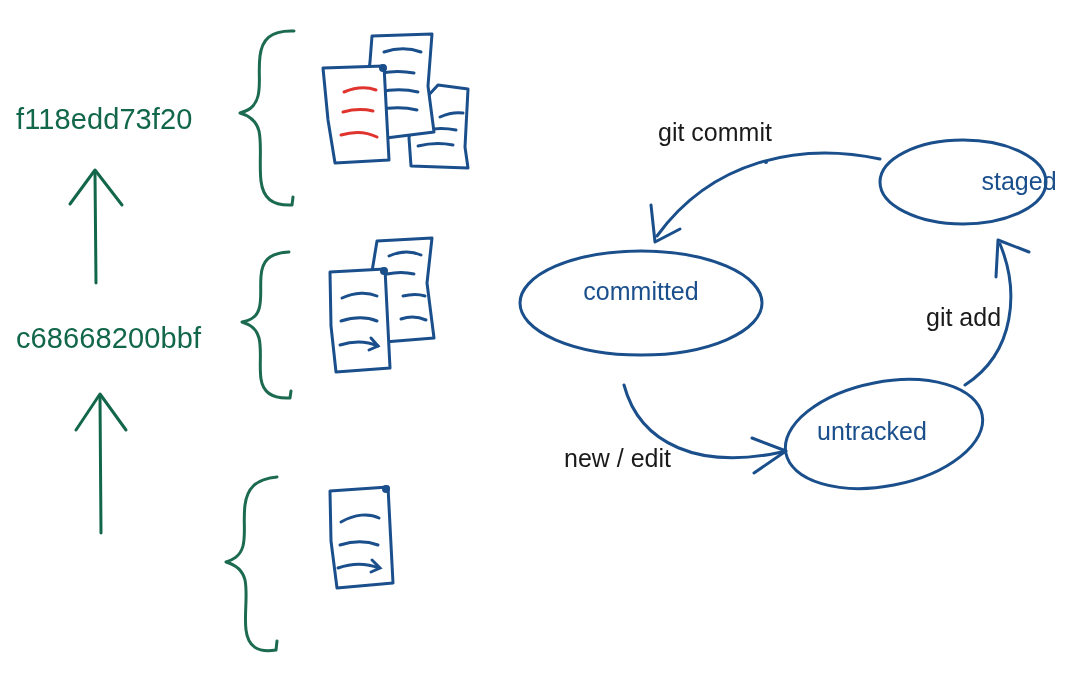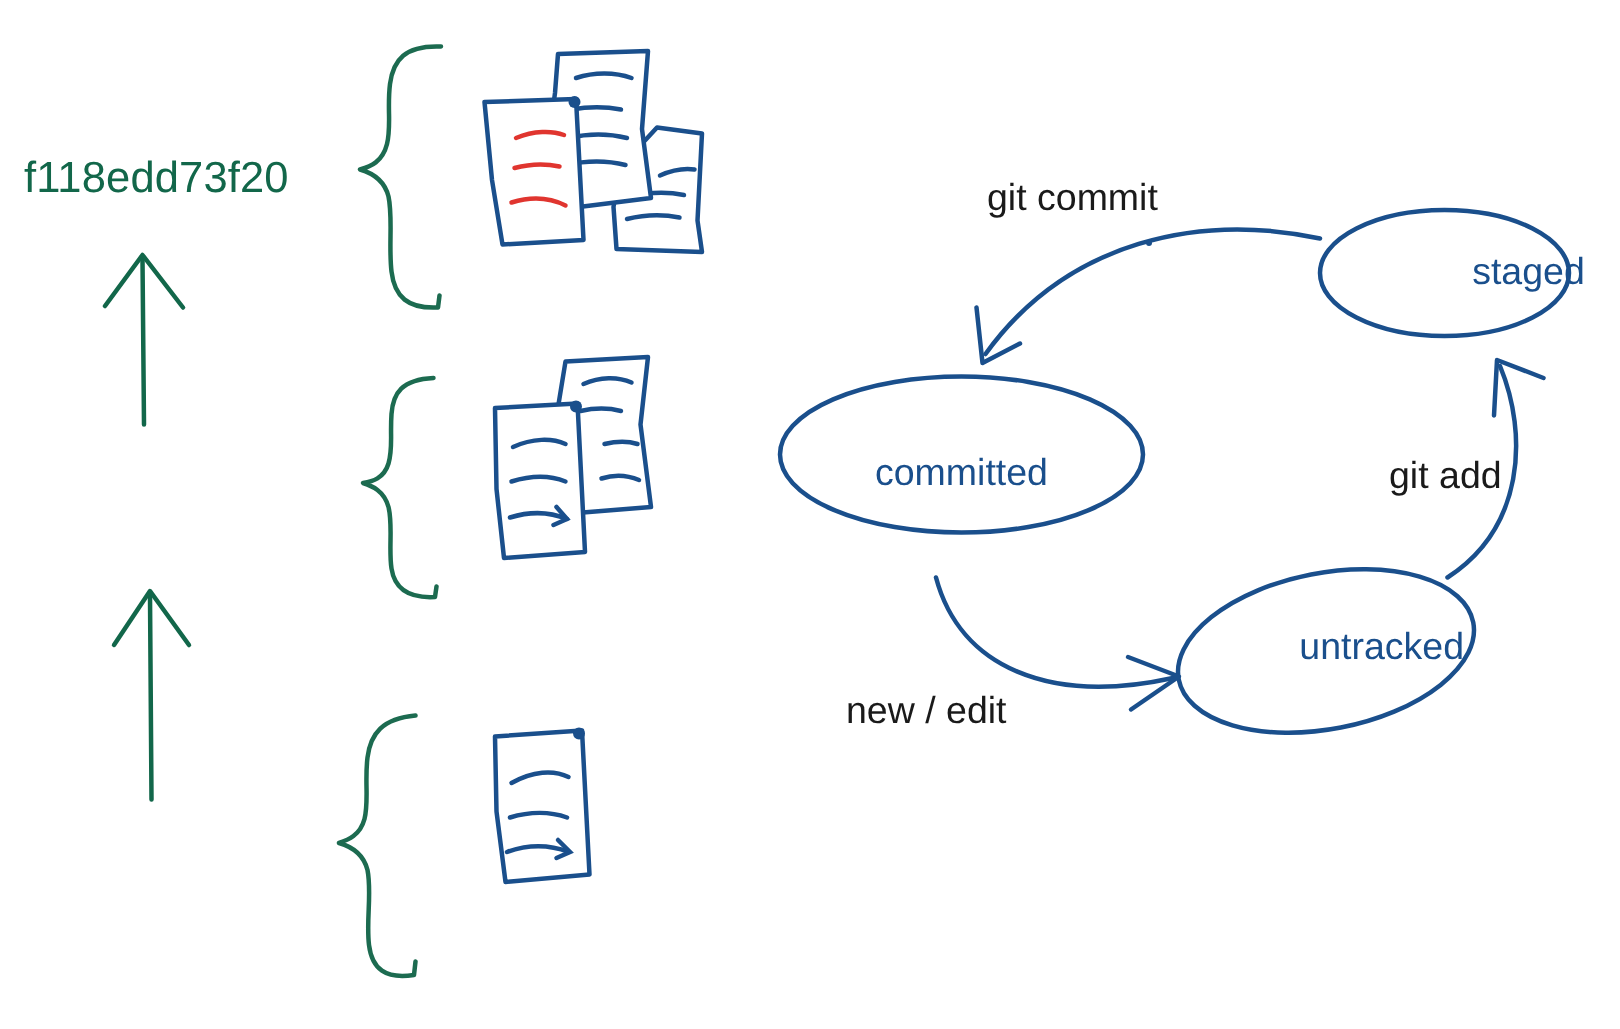--- a/index.html
+++ b/index.html
@@ -188,27 +188,28 @@
 
     <g fill="none" stroke="#1a4f8c" stroke-width="3" stroke-linecap="round" stroke-linejoin="round">
       <path d="M624 385 C 640 445, 700 470, 782 452"></path>
       <path d="M752 438 L786 451 L754 473"></path>
     </g>
 
   </svg>
 
   <div class="hash-label" style="left:16px; top:103px;">f118edd73f20</div>
 
-
-
-  <div class="node-label" style="left:541px; top:301px; width:200px;">committed</div>
+  <div class="hash-label" style="left:16px; top:322px;">c68668200bbf</div>
+
+
+  <div class="node-label" style="left:541px; top:277px; width:200px;">committed</div>
 
   <div class="node-label" style="left:883px; top:167px; width:184px;padding-left:44px;">staged</div>
 
-  <div class="node-label" style="left:816px; top:417px; width:160px;text-align:right;">untracked</div>
+  <div class="node-label" style="left:792px; top:417px; width:160px;">untracked</div>
 
   <div class="edge-label" style="left:658px; top:118px;">git commit</div>
 
-  <div class="edge-label" style="left:564px; top:460px;">new / edit</div>
+  <div class="edge-label" style="left:564px; top:444px;">new / edit</div>
 
   <div class="edge-label" style="left:926px; top:287px;margin-top:16px;">git add</div>
 
 </div>
 
 </body></html>

